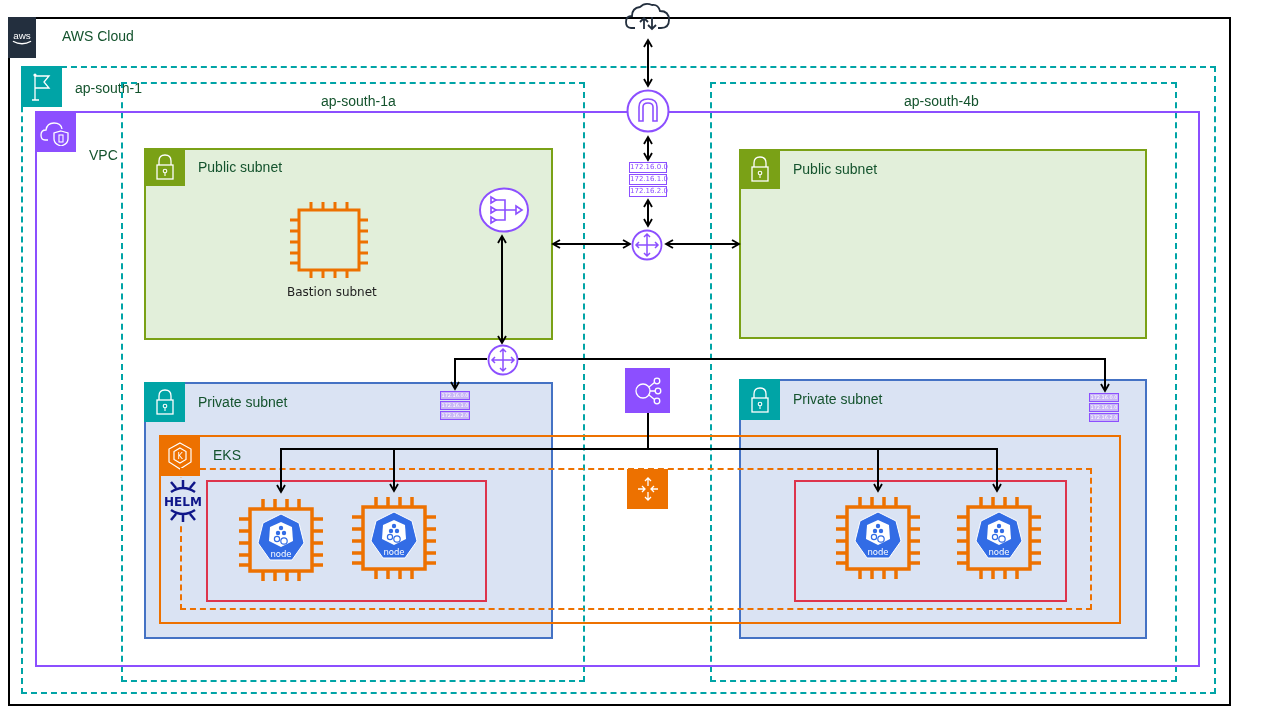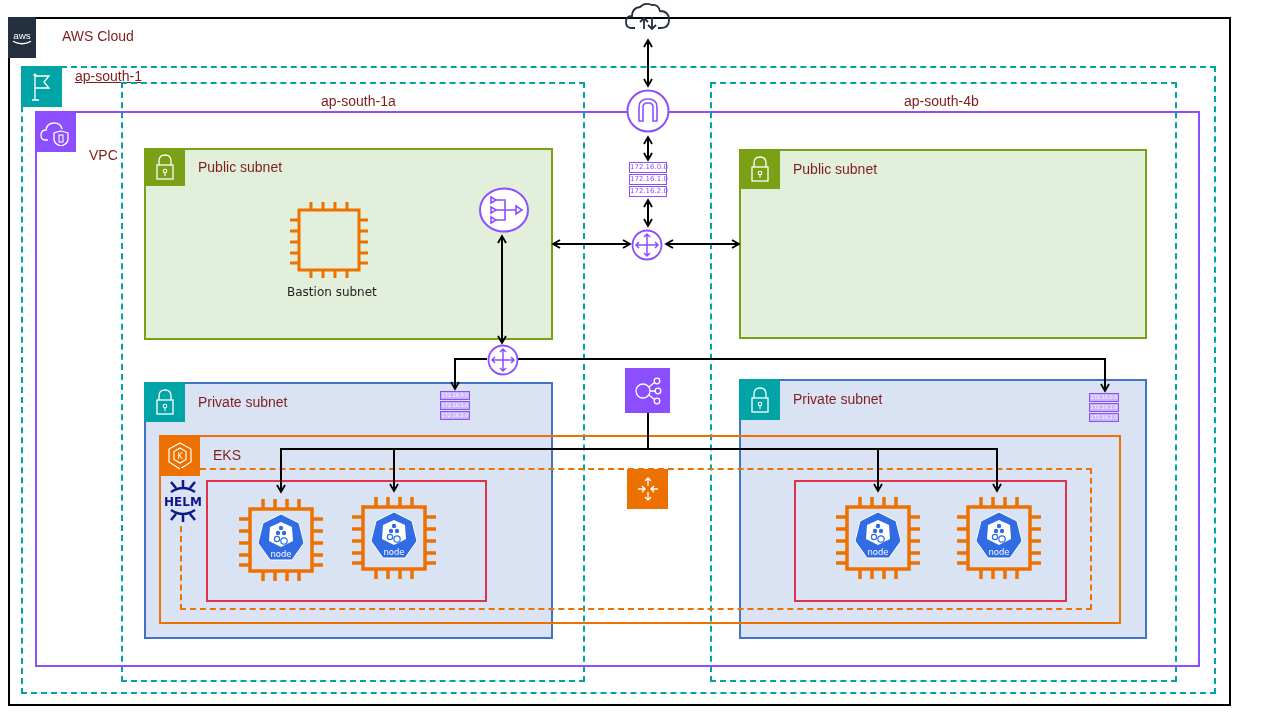--- a/index.html
+++ b/index.html
@@ -1,18 +1,18 @@
 <!DOCTYPE html>
 <html><head>
 <meta charset="utf-8">
 <style>
   html, body { margin:0; padding:0; background:#ffffff; }
   body { width:1280px; height:720px; position:relative; overflow:hidden; font-family:"Liberation Sans", sans-serif; }
   .abs { position:absolute; box-sizing:border-box; }
-  .lbl { position:absolute; font-size:14px; color:#7f1d1d; white-space:nowrap; font-family:"Liberation Sans", sans-serif; }
+  .lbl { position:absolute; font-size:14px; color:#14532d; white-space:nowrap; font-family:"Liberation Sans", sans-serif; }
   .lbl-small { font-size:12px; font-family:"DejaVu Sans", sans-serif; color:#222; }
   .tile { position:absolute; box-sizing:border-box; display:flex; align-items:center; justify-content:center; }
   svg { display:block; }
 </style>
 </head>
 <body>
 
 <div class="abs" style="left:8px;top:17px;width:1223px;height:689px;border:2px solid #000;"></div>
 <div class="tile" style="left:8px;top:17px;width:28px;height:41px;background:#232f3e;">
   <svg width="34" height="22" viewBox="0 0 34 22">
@@ -22,21 +22,21 @@
 </div>
 <span class="lbl" style="left:62px;top:28px;">AWS Cloud</span>
 
 <div class="abs" style="left:21px;top:66px;width:1195px;height:628px;border:2px dashed #00a4a6;"></div>
 <div class="tile" style="left:21px;top:66px;width:41px;height:41px;background:#00a4a6;">
   <svg width="26" height="30" viewBox="0 0 26 30">
     <path d="M6 3 V28 M3 28 H10 M6 4 H20 L15 10 L20 16 H6" stroke="#fff" stroke-width="1.3" fill="none"></path>
     <circle cx="6" cy="3" r="1.6" fill="#fff"></circle>
   </svg>
 </div>
-<span class="lbl" style="left:75px;top:68px;text-decoration:underline;">ap-south-1</span>
+<span class="lbl" style="left:75px;top:80px;">ap-south-1</span>
 
 <div class="abs" style="left:121px;top:82px;width:464px;height:600px;border:2px dashed #00a4a6;"></div>
 <span class="lbl" style="left:321px;top:93px;">ap-south-1a</span>
 
 <div class="abs" style="left:710px;top:82px;width:467px;height:600px;border:2px dashed #00a4a6;"></div>
 <span class="lbl" style="left:904px;top:93px;">ap-south-4b</span>
 
 <div class="abs" style="left:35px;top:111px;width:1165px;height:556px;border:2px solid #8c4fff;"></div>
 <div class="tile" style="left:35px;top:111px;width:41px;height:41px;background:#8c4fff;">
   <svg width="32" height="28" viewBox="0 0 32 28">

